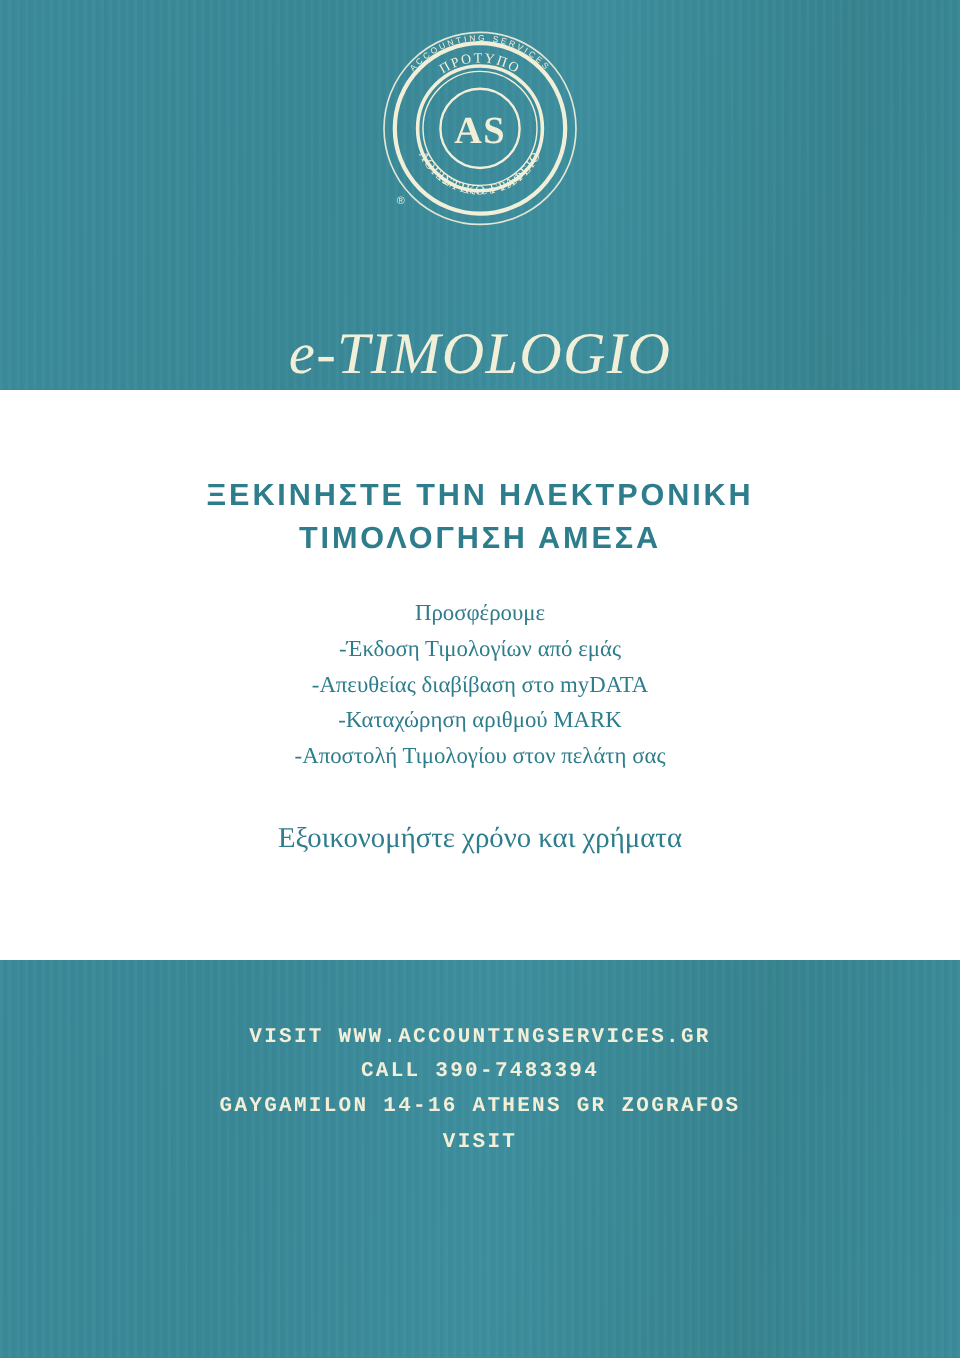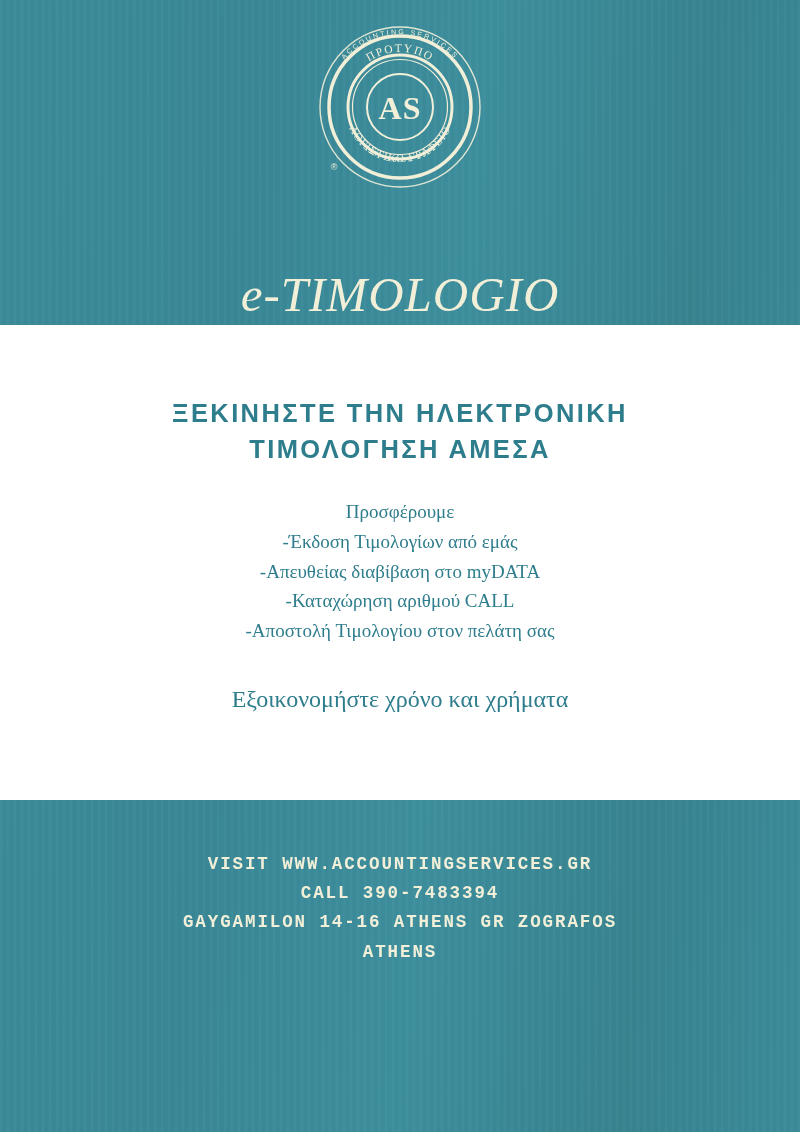--- a/index.html
+++ b/index.html
@@ -171,27 +171,27 @@
   <div class="panel">
     <div class="headline">
       <span class="line">ΞΕΚΙΝΗΣΤΕ ΤΗΝ ΗΛΕΚΤΡΟΝΙΚΗ</span>
       <span class="line">ΤΙΜΟΛΟΓΗΣΗ ΑΜΕΣΑ</span>
     </div>
 
     <div class="body-list">
       <span class="line">Προσφέρουμε</span>
       <span class="line">-Έκδοση Τιμολογίων από εμάς</span>
       <span class="line">-Απευθείας διαβίβαση στο myDATA</span>
-      <span class="line">-Καταχώρηση αριθμού CALL</span>
+      <span class="line">-Καταχώρηση αριθμού MARK</span>
       <span class="line">-Αποστολή Τιμολογίου στον πελάτη σας</span>
     </div>
 
     <div class="closing">Εξοικονομήστε χρόνο και χρήματα</div>
   </div>
 
   <div class="footer">
     <span class="line">VISIT WWW.ACCOUNTINGSERVICES.GR</span>
     <span class="line">CALL 390-7483394</span>
     <span class="line">GAYGAMILON 14-16 ATHENS GR ZOGRAFOS</span>
-    <span class="line">ATHENS</span>
+    <span class="line">VISIT</span>
   </div>
 
 </div>
 
 </body></html>

